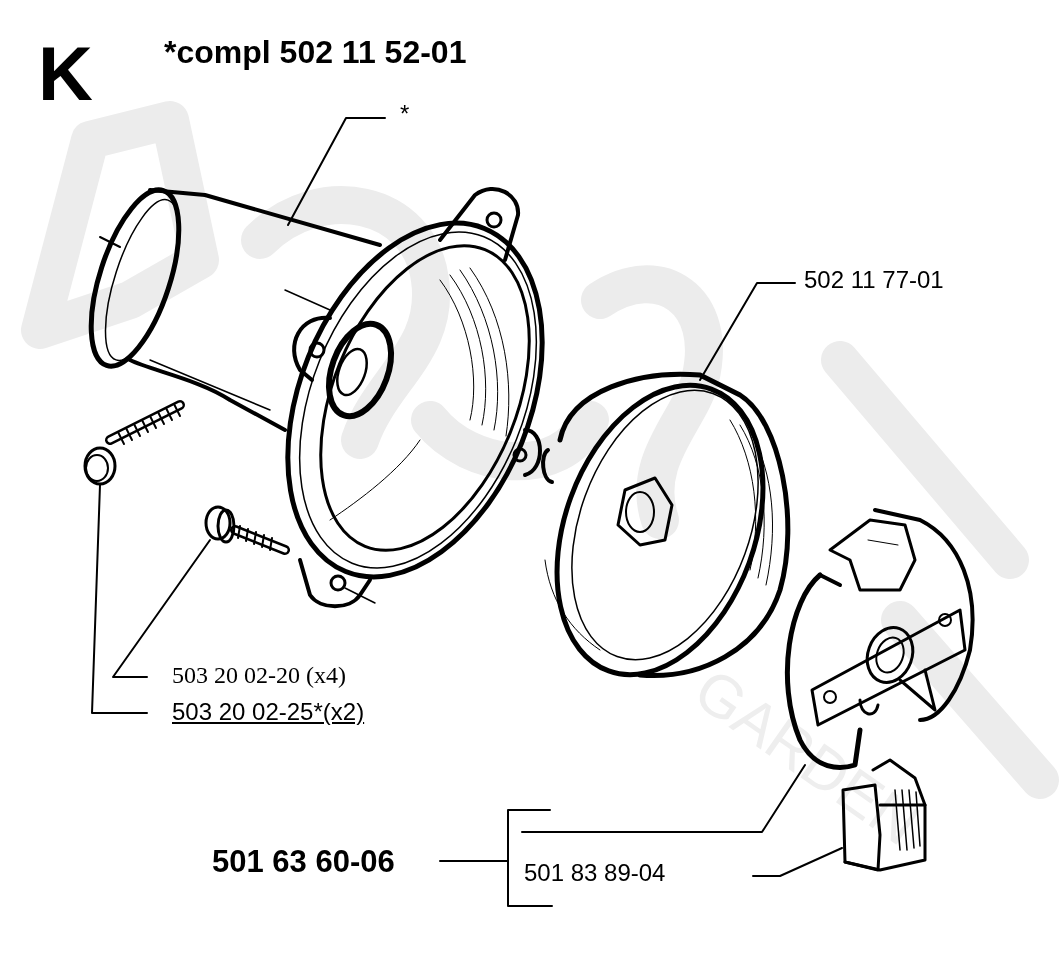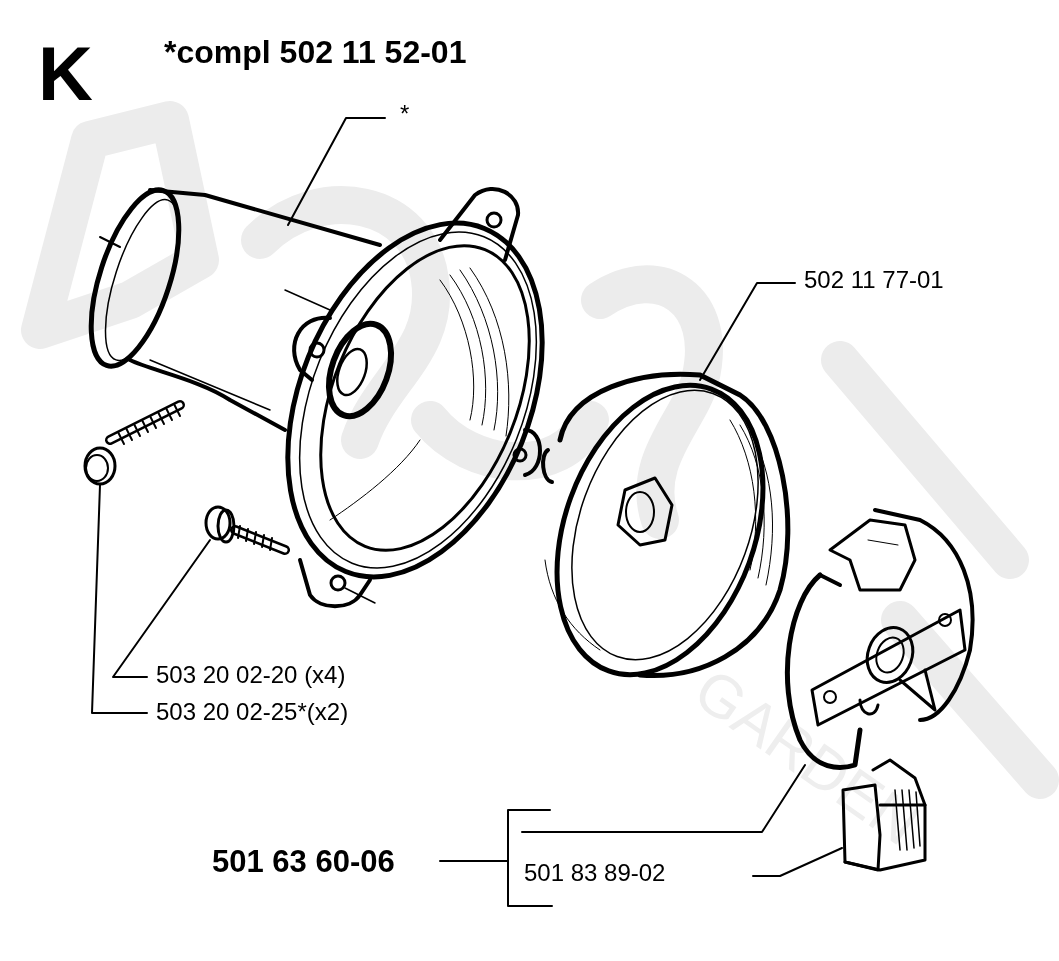--- a/index.html
+++ b/index.html
@@ -147,16 +147,16 @@
       </g>
     </g>
   </svg>
 </div>
 
 <div class="txt section-letter">K</div>
 <div class="txt kit-title">*compl 502 11 52-01</div>
 <div class="txt asterisk-label">*</div>
 
 <div class="txt pn" style="left:804px; top:268px;">502 11 77-01</div>
-<div class="txt pn" style="left:156px; top:663px;">503 20 02-20 (x4)</div>
-<div class="txt pn" style="left:156px; top:700px;">503 20 02-25*(x2)</div>
+<div class="txt pn" style="left:172px; top:663px;font-family:Liberation Serif, serif;">503 20 02-20 (x4)</div>
+<div class="txt pn" style="left:172px; top:700px;text-decoration:underline;">503 20 02-25*(x2)</div>
 <div class="txt pn-bold" style="left:212px; top:846px;">501 63 60-06</div>
-<div class="txt pn" style="left:524px; top:861px;">501 83 89-02</div>
+<div class="txt pn" style="left:524px; top:861px;">501 83 89-04</div>
 
 </body></html>

